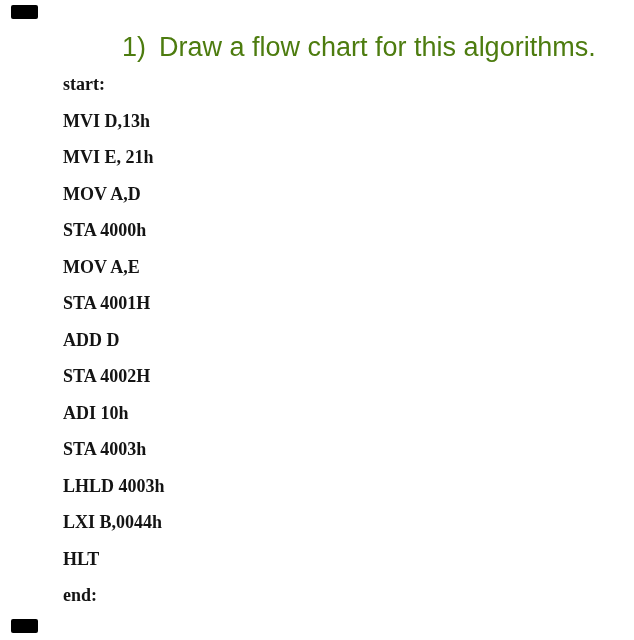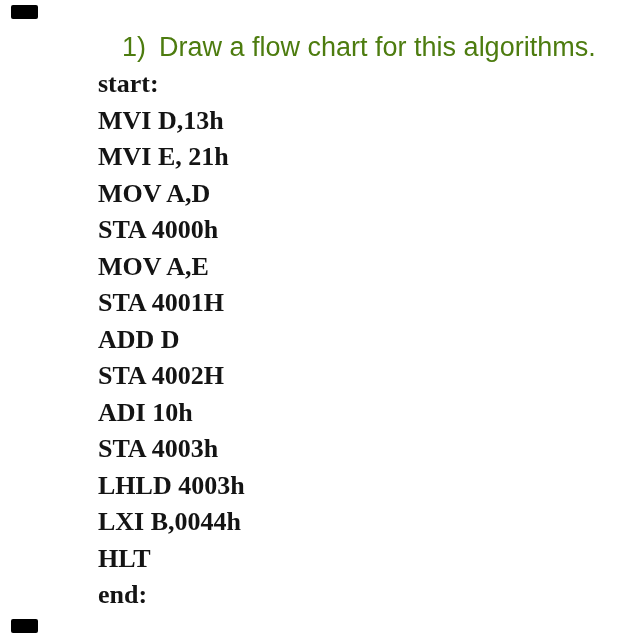--- a/index.html
+++ b/index.html
@@ -43,25 +43,24 @@
   .question-title .q-num {
     display: inline-block;
     margin-right: 13px;
   }
   .code-block {
     position: absolute;
     left: 63px;
     top: 66px;
     font-family: "Liberation Serif", serif;
     font-weight: bold;
-    font-size: 26px;
+    font-size: 18px;
     line-height: 36.5px;
     color: #141414;
     white-space: pre;
-    margin-left: 35px;
   }
   .code-line {
     height: 36.5px;
   }
 </style>
 </head>
 <body>
 
 <div class="page">
 

